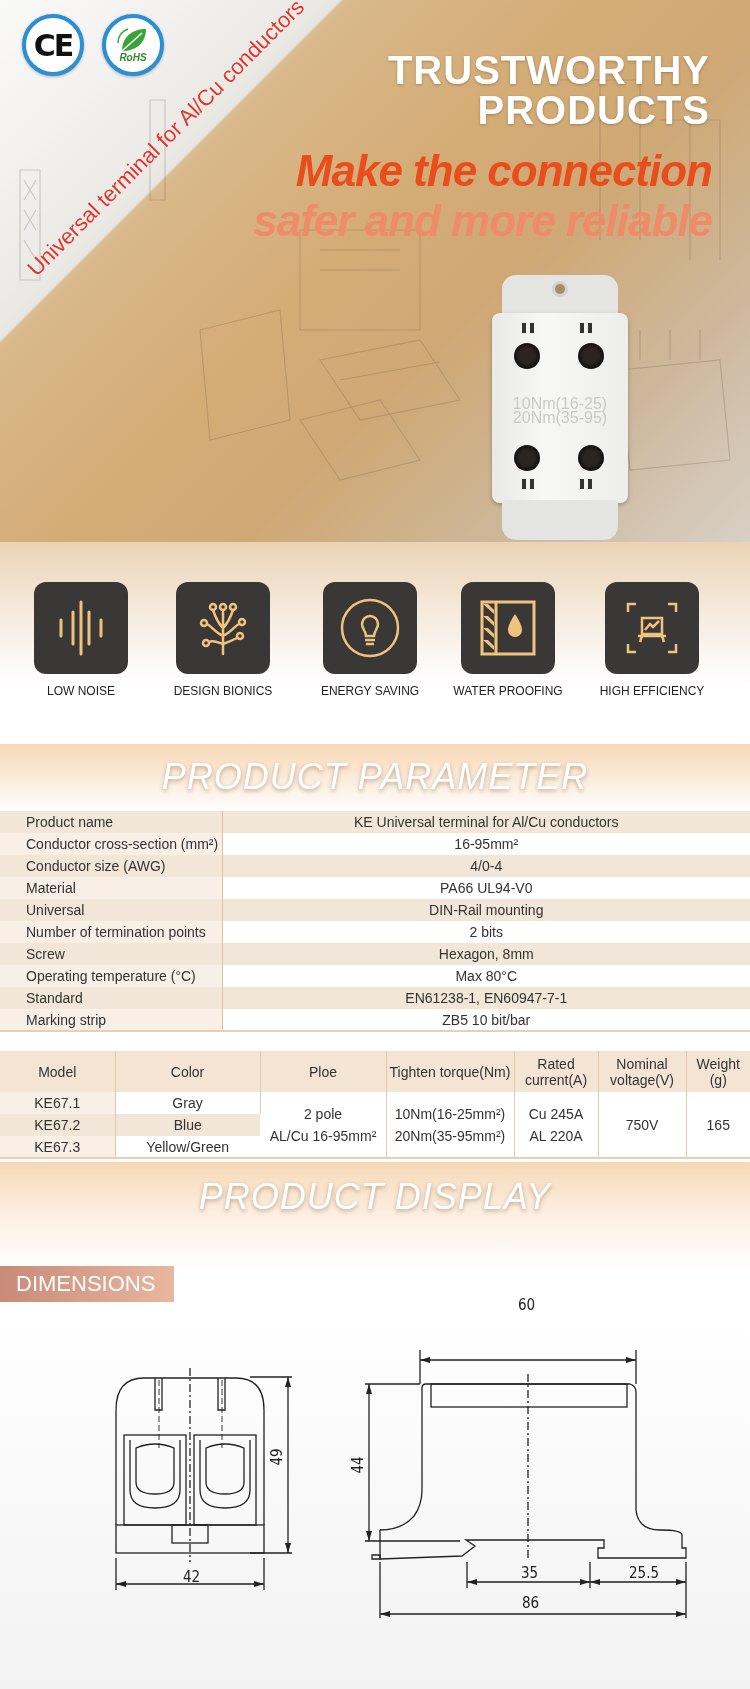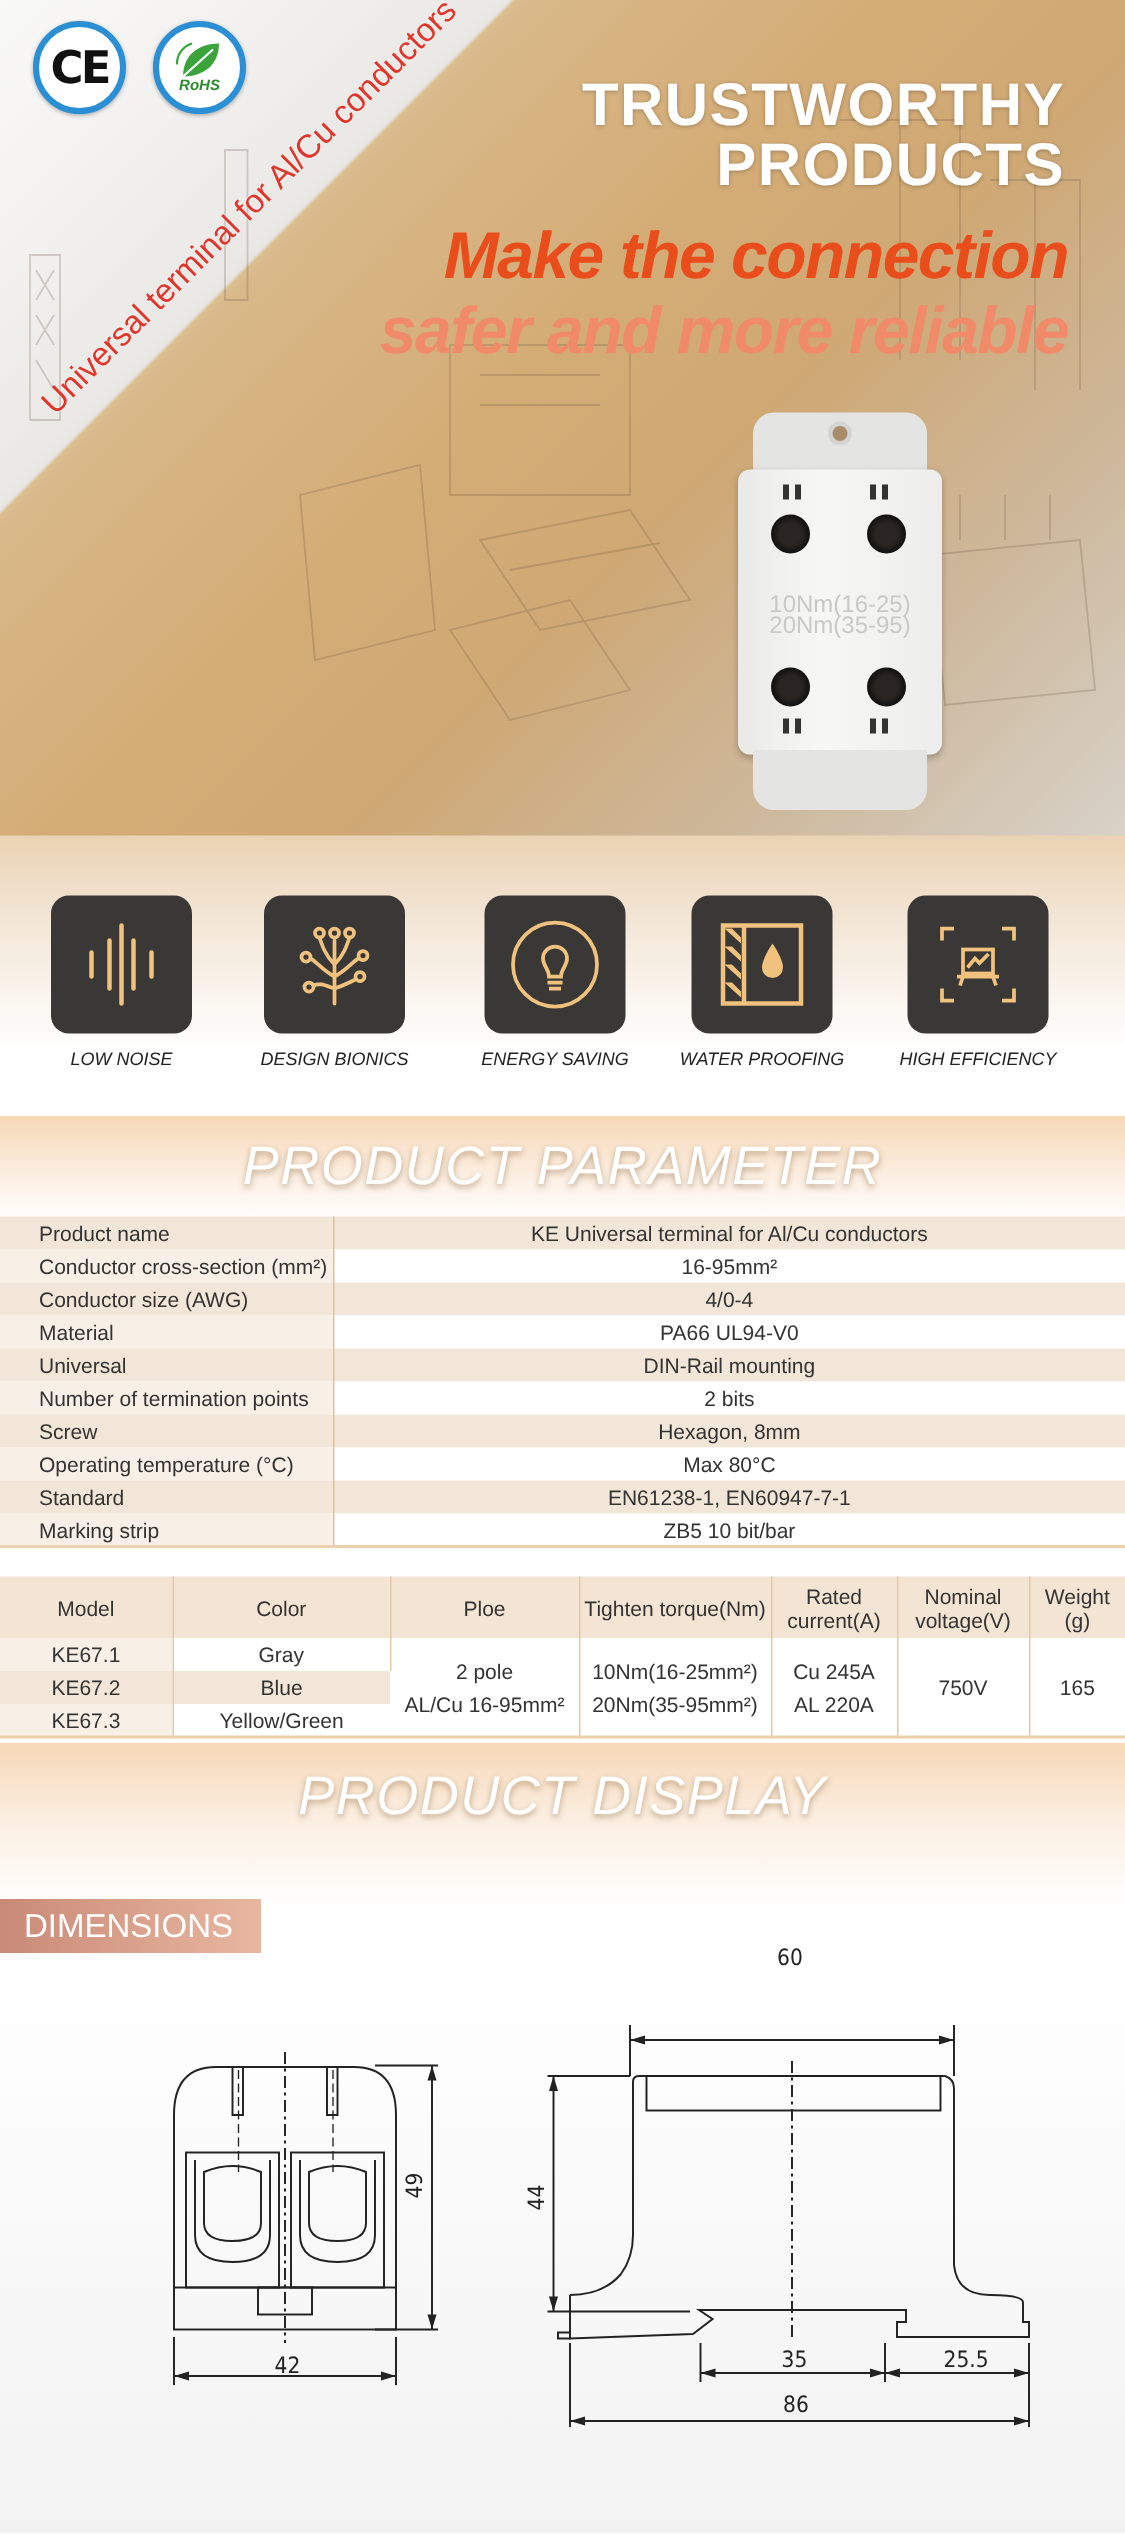--- a/index.html
+++ b/index.html
@@ -29,21 +29,21 @@
   .terminal { position: absolute; left: 492px; top: 275px; width: 136px; height: 265px; }
   .terminal .tab-top { position: absolute; left: 10px; top: 0; width: 116px; height: 40px; background: #e4e4e2; border-radius: 14px 14px 0 0; }
   .terminal .hole { position: absolute; width: 16px; height: 16px; border-radius: 50%; background: #a88c6a; border: 3px solid #d3d3d0; left: 60px; top: 6px; }
   .terminal .body { position: absolute; left: 0; top: 38px; width: 136px; height: 190px; background: linear-gradient(90deg,#e9e9e7,#f7f7f6 40%,#ededec); border-radius: 8px; box-shadow: 0 2px 4px rgba(0,0,0,0.25); }
   .terminal .tab-bot { position: absolute; left: 10px; top: 225px; width: 116px; height: 40px; background: #e4e4e2; border-radius: 0 0 14px 14px; }
   .terminal .screw { position: absolute; width: 26px; height: 26px; border-radius: 50%; background: radial-gradient(circle,#2a2522 40%,#111 70%); }
   .terminal .slot { position: absolute; width: 4px; height: 10px; background: #333; }
   .terminal .torque { position: absolute; left: 0; width: 136px; text-align: center; font-size: 16px; color: #c9c9c6; }
 
   
-  .icons-sec { position: absolute; left: 0; top: 557px; width: 750px; height: 190px; background: linear-gradient(180deg, #ead3b4 0%, #f3e6d6 30%, #ffffff 75%); font-style: italic; }
+  .icons-sec { position: absolute; left: 0; top: 542px; width: 750px; height: 190px; background: linear-gradient(180deg, #ead3b4 0%, #f3e6d6 30%, #ffffff 75%); }
   .ic { position: absolute; top: 40px; width: 94px; text-align: center; }
   .ic .box { width: 94px; height: 92px; border-radius: 12px; background: #3a3836; margin: 0 auto; display:flex; align-items:center; justify-content:center; }
   .ic .lbl { margin-top: 10px; font-size: 12px; color: #222; white-space: nowrap; margin-left: -30px; margin-right: -30px; }
 
   
   .sec-head { position: absolute; left: 0; width: 750px; height: 70px; background: linear-gradient(180deg, #f6d8b6 0%, #fbecdc 50%, #ffffff 100%); }
   .sec-head .t { position: absolute; left: 0; right: 0; text-align: center; color: #ffffff; font-size: 36px; letter-spacing: 1px; text-shadow: 0 2px 4px rgba(120,80,40,0.45); font-style: italic; }
 
   
   .param { position: absolute; left: 0; top: 811px; width: 750px; border-collapse: collapse; }

